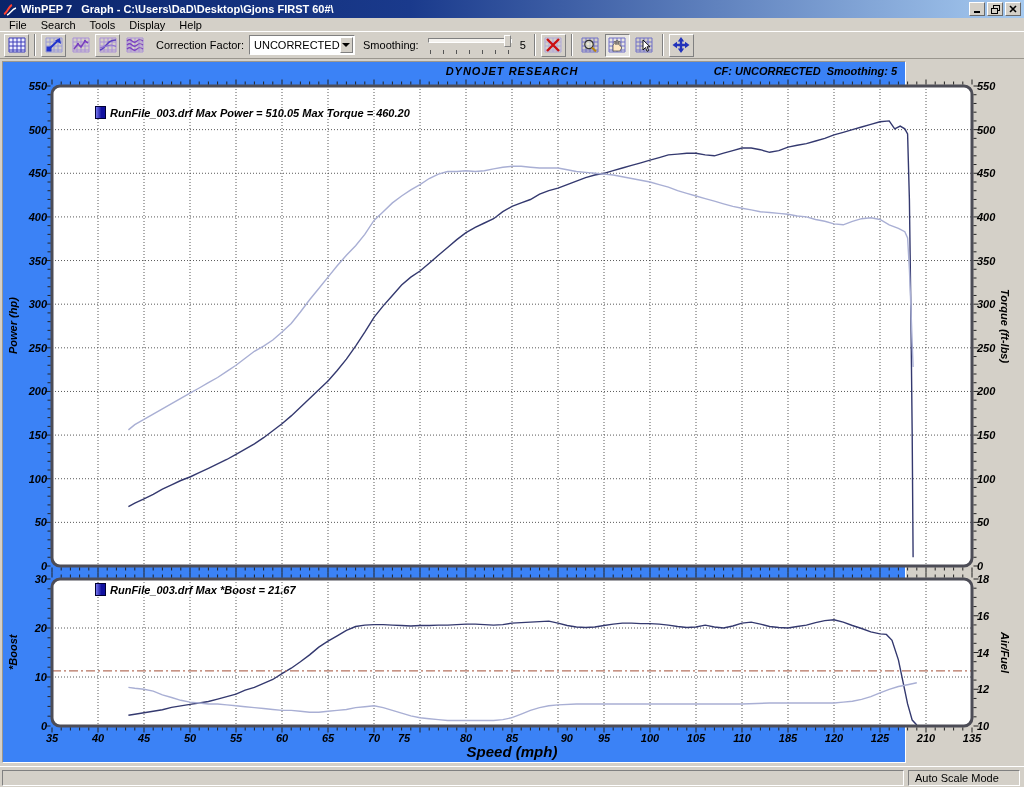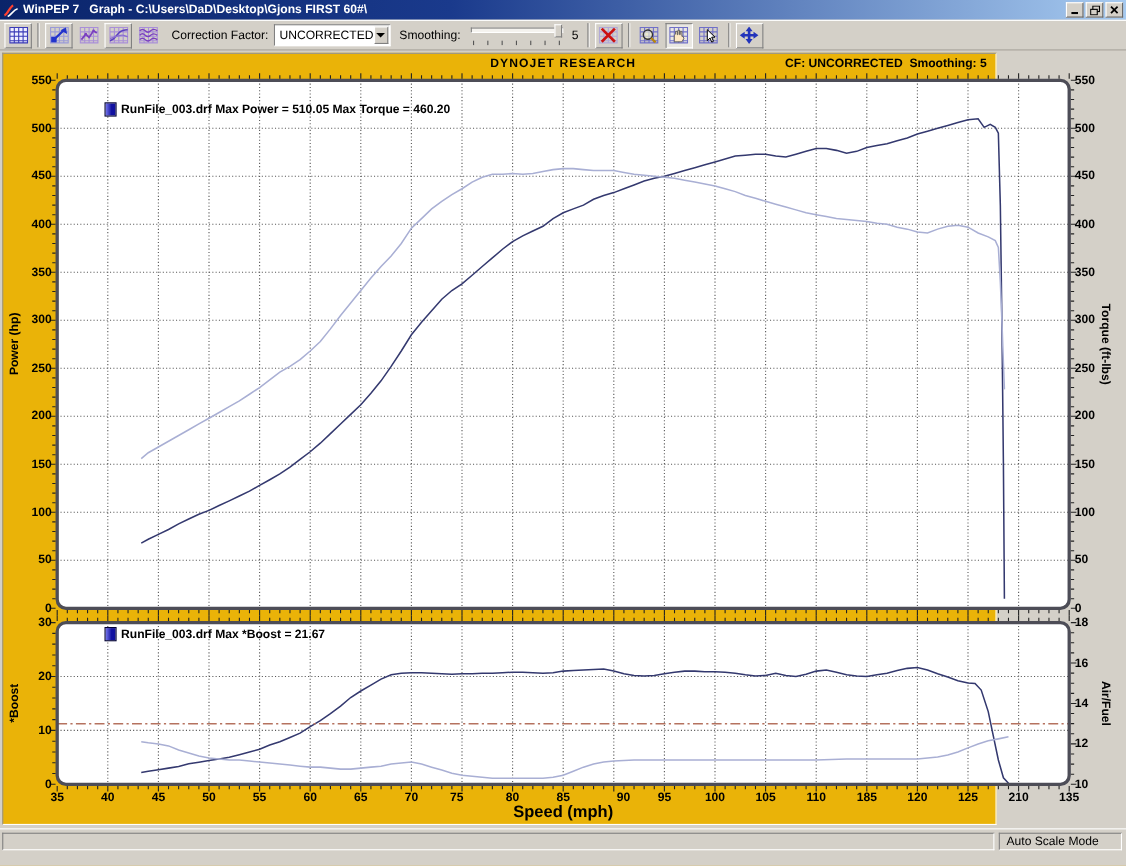--- a/index.html
+++ b/index.html
@@ -39,22 +39,22 @@
   .slider { position:relative; width:84px; height:22px; margin:0 4px; }
   .slider .groove { position:absolute; left:0; right:0; top:4px; height:5px; background:#f4f2ee;
     border:1px solid; border-color:#808080 #fff #fff #808080; }
   .slider .thumb { position:absolute; right:1px; top:1px; width:7px; height:12px; background:#d4d0c8;
     border:1px solid; border-color:#fff #808080 #808080 #fff; }
   .slider .tick { position:absolute; top:16px; width:1px; height:4px; background:#555; }
   .tval { font-size:11px; margin:0 4px; }
 
   
   .client { position:relative; height:707px; background:#d4d0c8; }
-  .gpanel { position:absolute; left:2px; top:2px; width:904px; height:702px; background:#eab308;
-    border:1px solid; border-color:#9a968e #fff #fff #9a968e; }
+  .gpanel { position:absolute; left:2px; top:2px; width:904px; height:702px; background:#3b82f6;
+    border:1px solid; border-color:#9a968e #fff #fff #9a968e;font-style:italic; }
   .gpanel svg.plot { position:absolute; }
   .hbrand { position:absolute; left:49px; top:3px; width:920px; text-align:center;
     font-size:11px; font-weight:bold; letter-spacing:1px; }
   .hinfo { position:absolute; right:8px; top:3px; font-size:11px; font-weight:bold; white-space:pre; }
   .ticklab { position:absolute; font-size:11px; font-weight:bold; height:12px; line-height:12px; color:#000; }
   .vlabel { position:absolute; writing-mode:vertical-rl; font-size:11px; font-weight:bold;
     display:flex; align-items:center; justify-content:center; width:16px; }
   .vlabel.flip { transform:rotate(180deg); }
   .legend { position:absolute; display:flex; align-items:center; z-index:5; }
   .legend .swatch { width:11px; height:13px; border:1px solid #000033;
@@ -93,20 +93,27 @@
           </svg>
         </span>
       <span class="winbtn">
           <svg width="8" height="8">
             <path d="M1 1 L7 7 M7 1 L1 7" stroke="#000" stroke-width="1.6"></path>
           </svg>
         </span>
     </span>
   </div>
 
+  <div class="menubar" id="menubar">
+      <span>File</span>
+      <span>Search</span>
+      <span>Tools</span>
+      <span>Display</span>
+      <span>Help</span>
+    </div>
 
   <div class="toolbar">
     <button class="tbtn raised">
         <svg width="18" height="16" viewBox="0 0 18 16">
           <rect x="1" y="1" width="16" height="14" fill="#eef"></rect>
           <path d="M1 1h16v14H1z M1 5h16 M1 9h16 M1 13h16 M5 1v14 M9 1v14 M13 1v14" fill="none" stroke="#3a3ab8" stroke-width="1"></path>
         </svg>
       </button>
     <span class="tsep"></span>
     <button class="tbtn raised">
@@ -874,21 +881,21 @@
         <div class="ticklab" style="left: 974px; top: 547.75px; width: 36px; text-align: left;">16</div>
         <div class="ticklab" style="left: 974px; top: 511px; width: 36px; text-align: left;">18</div>
         <div class="ticklab" style="left: 34px; top: 670px; width: 30px; text-align: center;">35</div>
         <div class="ticklab" style="left: 80px; top: 670px; width: 30px; text-align: center;">40</div>
         <div class="ticklab" style="left: 126px; top: 670px; width: 30px; text-align: center;">45</div>
         <div class="ticklab" style="left: 172px; top: 670px; width: 30px; text-align: center;">50</div>
         <div class="ticklab" style="left: 218px; top: 670px; width: 30px; text-align: center;">55</div>
         <div class="ticklab" style="left: 264px; top: 670px; width: 30px; text-align: center;">60</div>
         <div class="ticklab" style="left: 310px; top: 670px; width: 30px; text-align: center;">65</div>
         <div class="ticklab" style="left: 356px; top: 670px; width: 30px; text-align: center;">70</div>
-        <div class="ticklab" style="left: 406px; top: 670px; width: 30px; text-align: left;">75</div>
+        <div class="ticklab" style="left: 386px; top: 670px; width: 30px; text-align: center;">75</div>
         <div class="ticklab" style="left: 448px; top: 670px; width: 30px; text-align: center;">80</div>
         <div class="ticklab" style="left: 494px; top: 670px; width: 30px; text-align: center;">85</div>
         <div class="ticklab" style="left: 540px; top: 670px; width: 30px; text-align: right;">90</div>
         <div class="ticklab" style="left: 586px; top: 670px; width: 30px; text-align: center;">95</div>
         <div class="ticklab" style="left: 632px; top: 670px; width: 30px; text-align: center;">100</div>
         <div class="ticklab" style="left: 678px; top: 670px; width: 30px; text-align: center;">105</div>
         <div class="ticklab" style="left: 724px; top: 670px; width: 30px; text-align: center;">110</div>
         <div class="ticklab" style="left: 770px; top: 670px; width: 30px; text-align: center;">185</div>
         <div class="ticklab" style="left: 816px; top: 670px; width: 30px; text-align: center;">120</div>
         <div class="ticklab" style="left: 862px; top: 670px; width: 30px; text-align: center;">125</div>

